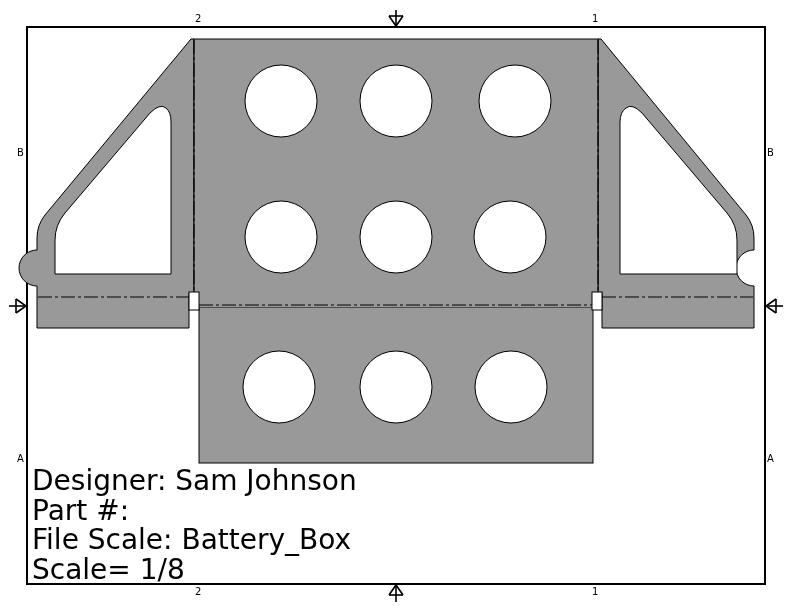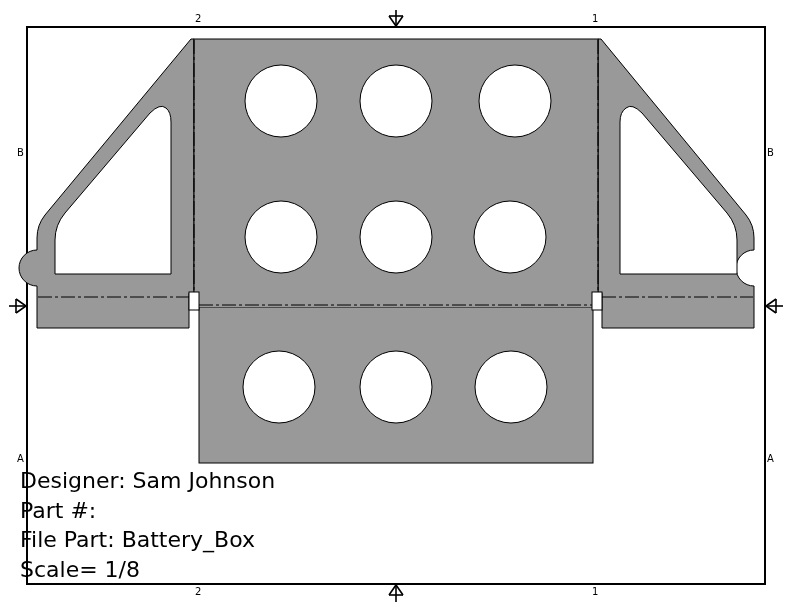--- a/index.html
+++ b/index.html
@@ -1,20 +1,20 @@
 <!DOCTYPE html>
 <html><head>
 <meta charset="utf-8">
 <style>
   html, body { margin:0; padding:0; background:#ffffff; }
   body { width:792px; height:612px; position:relative; overflow:hidden;
          font-family:"DejaVu Sans", sans-serif; }
   #sheet { position:absolute; left:0; top:0; }
   .zone { position:absolute; font-size:10px; color:#000; font-family:"DejaVu Sans", sans-serif; line-height:10px; }
-  .title-block { position:absolute; left:20px; top:466px; font-size:22px; line-height:29.5px; color:#000;
+  .title-block { position:absolute; left:32px; top:466px; font-size:28px; line-height:29.5px; color:#000;
                  font-family:"DejaVu Sans", sans-serif; }
   .title-block div { white-space:nowrap; }
 </style>
 </head>
 <body>
 
 <svg id="sheet" width="792" height="612" viewBox="0 0 792 612">
 
   <rect x="27" y="27" width="738" height="557" fill="none" stroke="#000" stroke-width="2"></rect>
 
@@ -81,15 +81,15 @@
 <div class="zone" style="left:195px;top:587px;">2</div>
 <div class="zone" style="left:592px;top:587px;">1</div>
 <div class="zone" style="left:17px;top:148px;">B</div>
 <div class="zone" style="left:17px;top:454px;">A</div>
 <div class="zone" style="left:767px;top:148px;">B</div>
 <div class="zone" style="left:767px;top:454px;">A</div>
 
 <div class="title-block">
   <div>Designer: Sam Johnson</div>
   <div>Part #:</div>
-  <div>File Part: Battery_Box</div>
+  <div>File Scale: Battery_Box</div>
   <div>Scale= 1/8</div>
 </div>
 
 </body></html>

